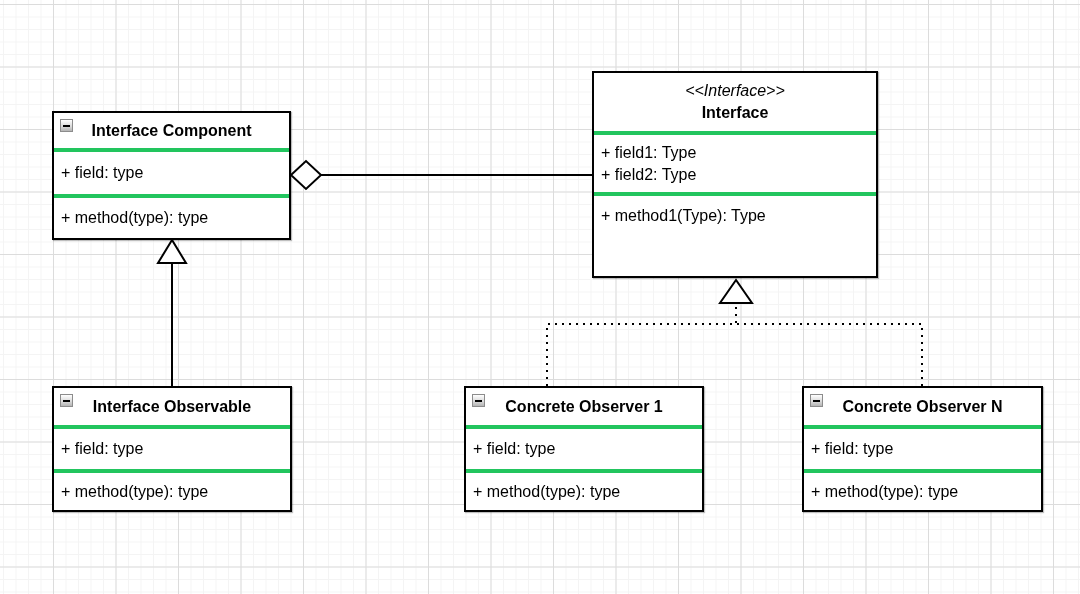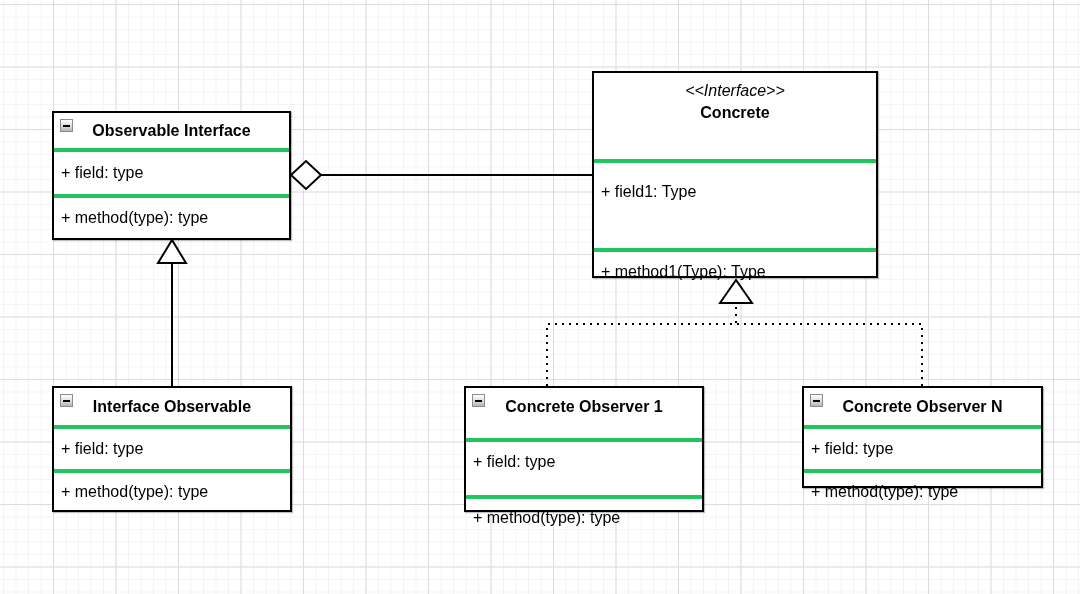--- a/index.html
+++ b/index.html
@@ -52,28 +52,28 @@
     display:flex;align-items:center;justify-content:center;z-index:3;
   }
   .minus-line{display:block;width:7px;height:2px;background:#000;}
 
   
   .b0{left:52px;top:111px;width:239px;height:129px;}
   .b0 .uml-title{height:35px;}
   .b0 .sec-fields{height:46px;}
   .b0 .sec-methods{height:44px;}
 
-  .b1{left:592px;top:71px;width:286px;height:207px;gap:28px;}
+  .b1{left:592px;top:71px;width:286px;height:207px;}
   .b1 .uml-title{height:58px;}
   .b1 .sec-fields{height:61px;}
   .b1 .sec-methods{height:88px;}
 
   .b2{left:52px;top:386px;width:240px;height:126px;}
-  .b3{left:464px;top:386px;width:240px;height:126px;gap:13px;}
-  .b4{left:802px;top:386px;width:241px;height:102px;}
+  .b3{left:464px;top:386px;width:240px;height:126px;}
+  .b4{left:802px;top:386px;width:241px;height:126px;}
   .b2 .uml-title,.b3 .uml-title,.b4 .uml-title{height:37px;}
   .b2 .sec-fields,.b3 .sec-fields,.b4 .sec-fields{height:44px;}
   .b2 .sec-methods,.b3 .sec-methods,.b4 .sec-methods{height:41px;}
 </style>
 </head>
 <body>
 
 <div class="canvas">
 
   <svg class="edge-layer" width="1080" height="594">
@@ -92,37 +92,38 @@
       <path class="dotted" d="M922,386 L922,324 L736,324"></path>
     </g>
     <polygon points="736,280 720,303 752,303"></polygon>
   </svg>
 
   <div class="uml-box b0">
     <div class="collapse-btn">
       <span class="minus-line"></span>
     </div>
     <div class="uml-title">
-      <span>Observable Interface</span>
+      <span>Interface Component</span>
     </div>
     <div class="uml-section sec-fields">
       <div class="uml-line">+ field: type</div>
     </div>
     <div class="uml-section sec-methods">
       <div class="uml-line">+ method(type): type</div>
     </div>
   </div>
 
   <div class="uml-box b1">
     <div class="uml-title">
       <span class="stereotype">&lt;&lt;Interface&gt;&gt;</span>
-      <span>Concrete</span>
+      <span>Interface</span>
     </div>
     <div class="uml-section sec-fields">
       <div class="uml-line">+ field1: Type</div>
+      <div class="uml-line">+ field2: Type</div>
     </div>
     <div class="uml-section sec-methods top-align">
       <div class="uml-line">+ method1(Type): Type</div>
     </div>
   </div>
 
   <div class="uml-box b2">
     <div class="collapse-btn">
       <span class="minus-line"></span>
     </div>

